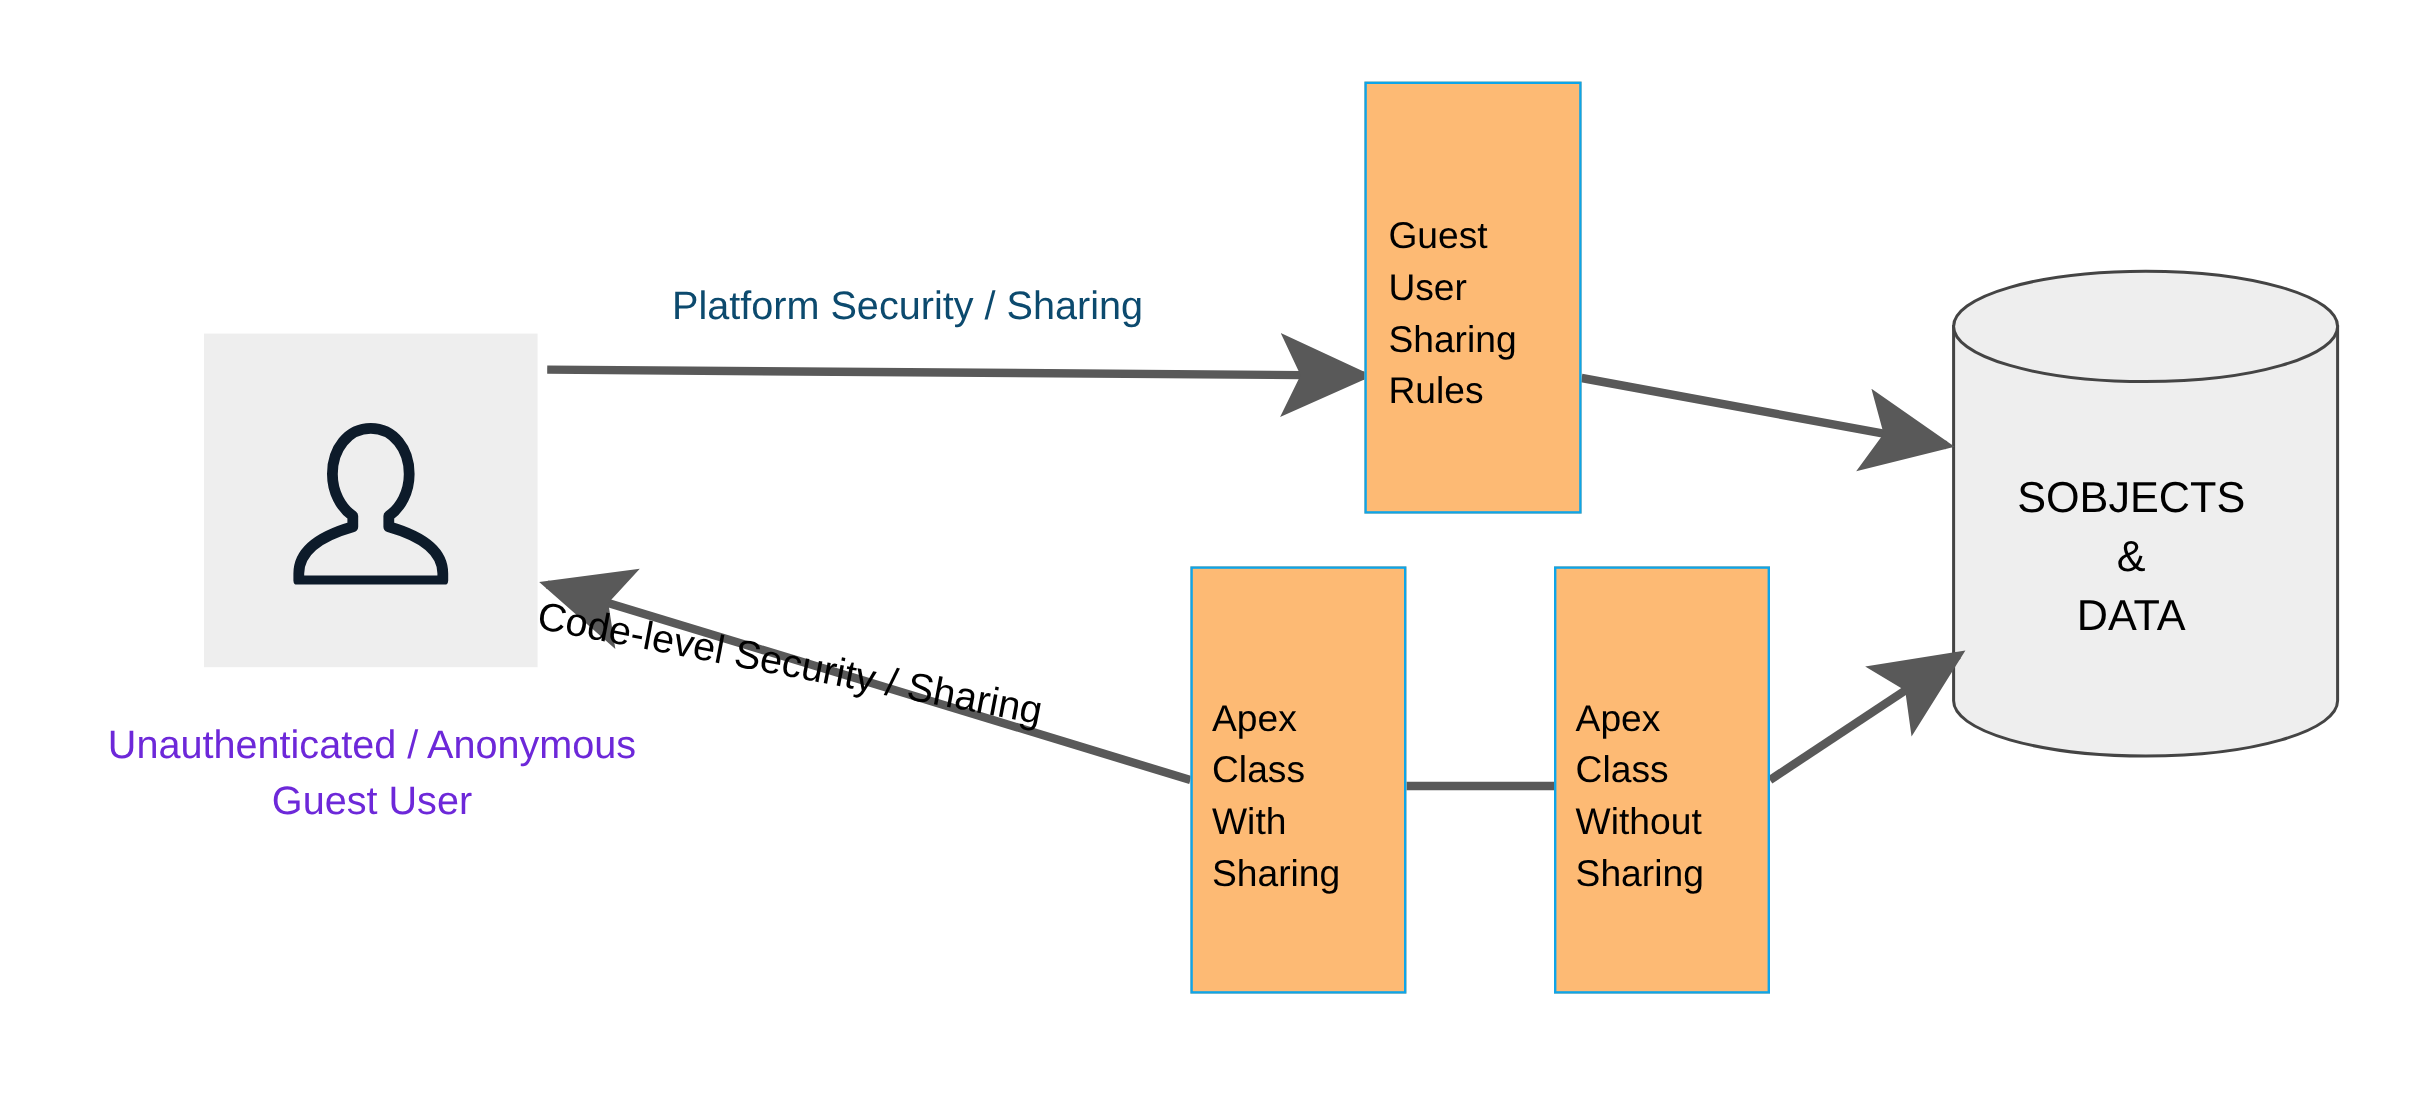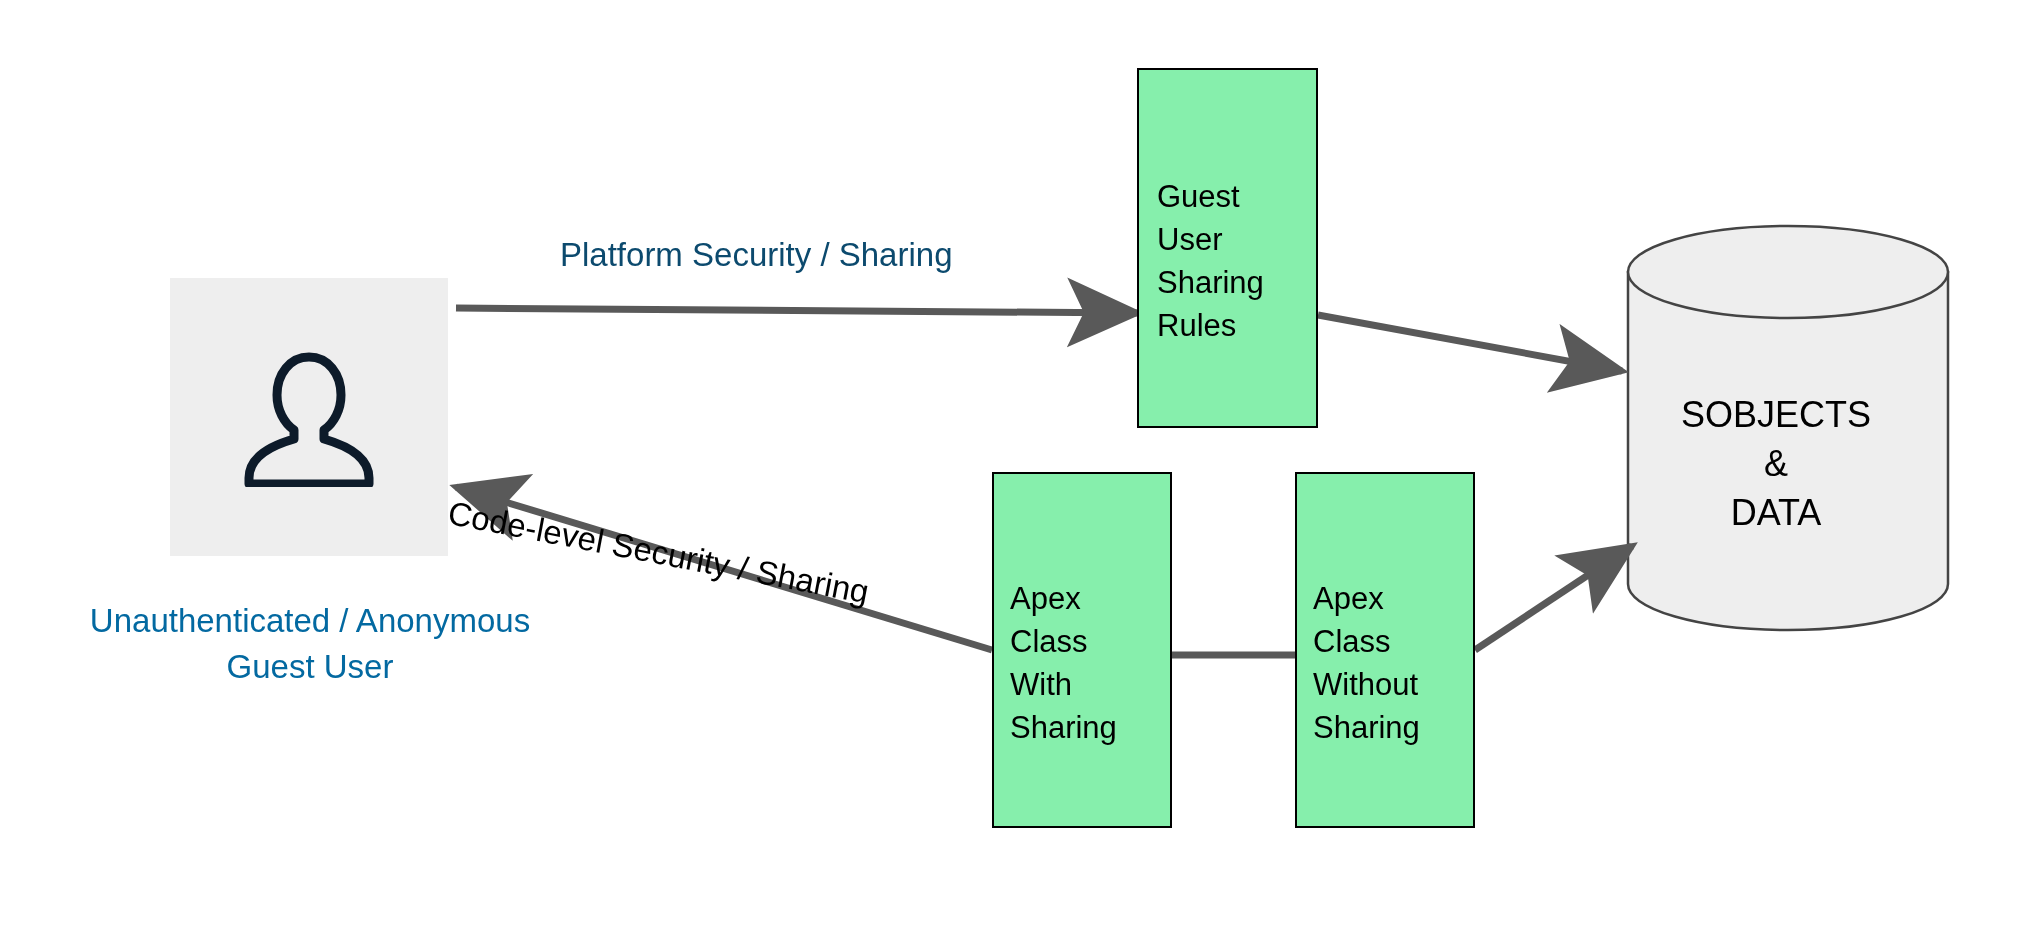--- a/index.html
+++ b/index.html
@@ -18,22 +18,22 @@
   .svg-layer {
     position: absolute;
     left: 0;
     top: 0;
     width: 2020px;
     height: 928px;
   }
   
   .node-box {
     position: absolute;
-    background: #86efac;
-    border: 2px solid #000000;
+    background: #fdba74;
+    border: 2px solid #0ea5e9;
     box-sizing: border-box;
   }
   
   #user-box {
     left: 170px;
     top: 278px;
     width: 278px;
     height: 278px;
     background: #eeeeee;
     border: none;
@@ -47,21 +47,21 @@
     height: 140px;
   }
   #user-caption {
     position: absolute;
     left: 10px;
     top: 598px;
     width: 600px;
     text-align: center;
     font-size: 33px;
     line-height: 46px;
-    color: #0369a1;
+    color: #6d28d9;
     white-space: pre-line;
   }
   
   #guest-rules-box {
     left: 1137px;
     top: 68px;
     width: 181px;
     height: 360px;
   }
   #guest-rules-label {

